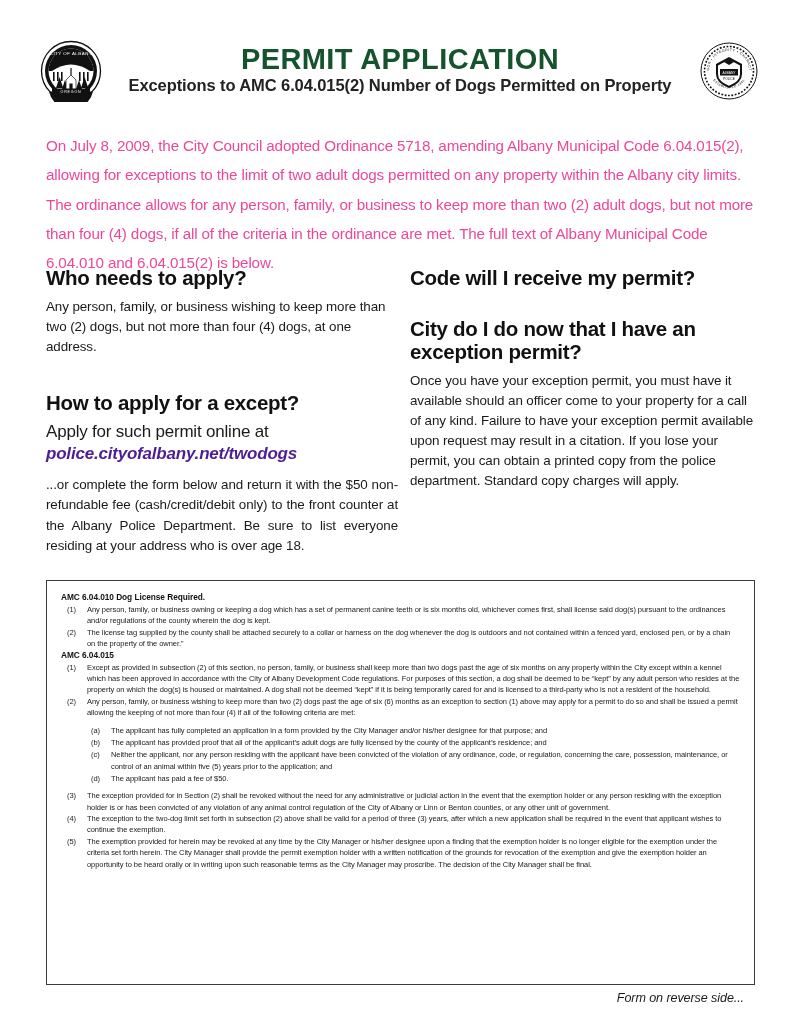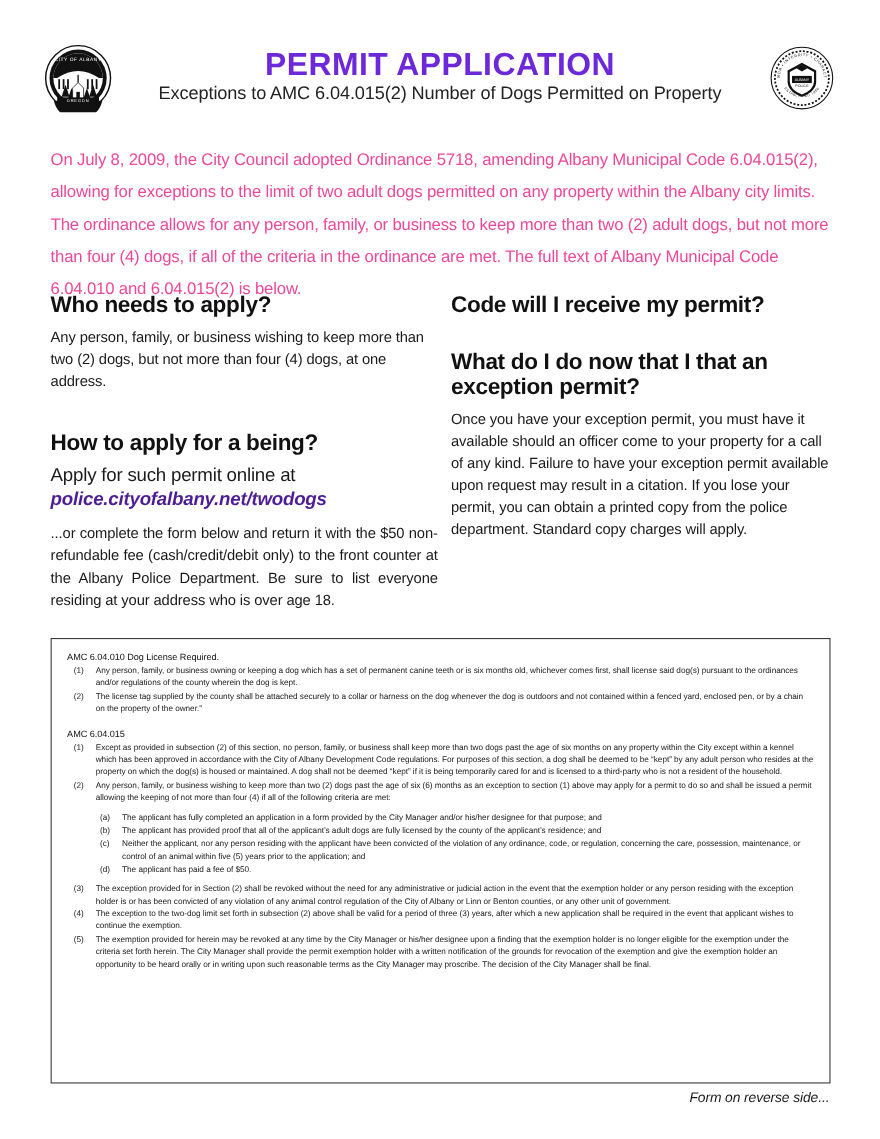--- a/index.html
+++ b/index.html
@@ -46,27 +46,27 @@
   .header-titles {
     flex: 1 1 auto;
     text-align: center;
     padding: 0 10px;
   }
   .main-title {
     font-size: 29px;
     font-weight: bold;
     letter-spacing: 0.4px;
     line-height: 1.05;
-    color: #6d28d9;
+    color: #14532d;
     margin: 6px 0 2px 0;
     font-family: "Liberation Sans", sans-serif;
   }
   .sub-title {
     font-size: 16.5px;
-    font-weight: normal;
+    font-weight: bold;
     line-height: 1.2;
     color: #222;
     letter-spacing: -0.1px;
   }
 
   
   .intro {
     position: absolute;
     top: 116px;
     left: 46px;
@@ -132,26 +132,26 @@
     width: 709px;
     height: 405px;
     border: 1px solid #3b3b3b;
     box-sizing: border-box;
     padding: 11px 14px 8px 14px;
     background: #fff;
     overflow: hidden;
   }
   .ord-head {
     font-size: 8.3px;
-    font-weight: normal;
+    font-weight: bold;
     color: #111;
     margin: 0 0 2px 0;
     letter-spacing: -0.05px;
   }
-  .ord-head.second { margin-top: 12px; }
+  .ord-head.second { margin-top: 0; }
 
   .ord-item {
     display: flex;
     font-size: 7.5px;
     line-height: 1.52;
     color: #1a1a1a;
     margin-bottom: 0px;
     letter-spacing: -0.05px;
   }
   .ord-item .num {
@@ -174,21 +174,21 @@
     width: 30px;
     padding-left: 30px;
     box-sizing: border-box;
   }
   .ord-sub .txt { flex: 1 1 auto; padding-left: 20px; }
   .sub-group { margin-top: 6px; margin-bottom: 5px; }
 
   
   .footer-note {
     position: absolute;
-    right: 46px;
+    right: 56px;
     top: 991px;
     font-size: 12.6px;
     font-style: italic;
     color: #1a1a1a;
     letter-spacing: -0.1px;
   }
 </style>
 </head>
 <body>
 
@@ -259,32 +259,32 @@
   <p class="intro">On July 8, 2009, the City Council adopted Ordinance 5718, amending Albany Municipal Code 6.04.015(2), allowing for exceptions to the limit of two adult dogs permitted on any property within the Albany city limits. The ordinance allows for any person, family, or business to keep more than two (2) adult dogs, but not more than four (4) dogs, if all of the criteria in the ordinance are met. The full text of Albany Municipal Code 6.04.010 and 6.04.015(2) is below.</p>
 
   <div class="columns">
 
     <div class="col-left">
       <h2 class="section-head">Who needs to apply?</h2>
       <p class="body-text">Any person, family, or business wishing to keep more than two (2) dogs, but not more than four (4) dogs, at one address.</p>
 
       <div class="spacer-28"></div>
 
-      <h2 class="section-head">How to apply for a being?</h2>
+      <h2 class="section-head">How to apply for a except?</h2>
       <p class="apply-line">Apply for such permit online at</p>
       <p class="apply-url">police.cityofalbany.net/twodogs</p>
       <p class="body-text justified">...or complete the form below and return it with the $50 non-refundable fee (cash/credit/debit only) to the front counter at the Albany Police Department. Be sure to list everyone residing at your address who is over age 18.</p>
     </div>
 
     <div class="col-right">
       <h2 class="section-head">Code will I receive my permit?</h2>
 
       <div class="spacer-20"></div>
 
-      <h2 class="section-head">What do I do now that I that an exception permit?</h2>
+      <h2 class="section-head">City do I do now that I have an exception permit?</h2>
       <p class="body-text">Once you have your exception permit, you must have it available should an officer come to your property for a call of any kind. Failure to have your exception permit available upon request may result in a citation. If you lose your permit, you can obtain a printed copy from the police department. Standard copy charges will apply.</p>
     </div>
   </div>
 
   <div class="ordinance-box">
 
     <div class="ord-head">AMC 6.04.010 Dog License Required.</div>
 
     <div class="ord-item">
       <span class="num">(1)</span>

